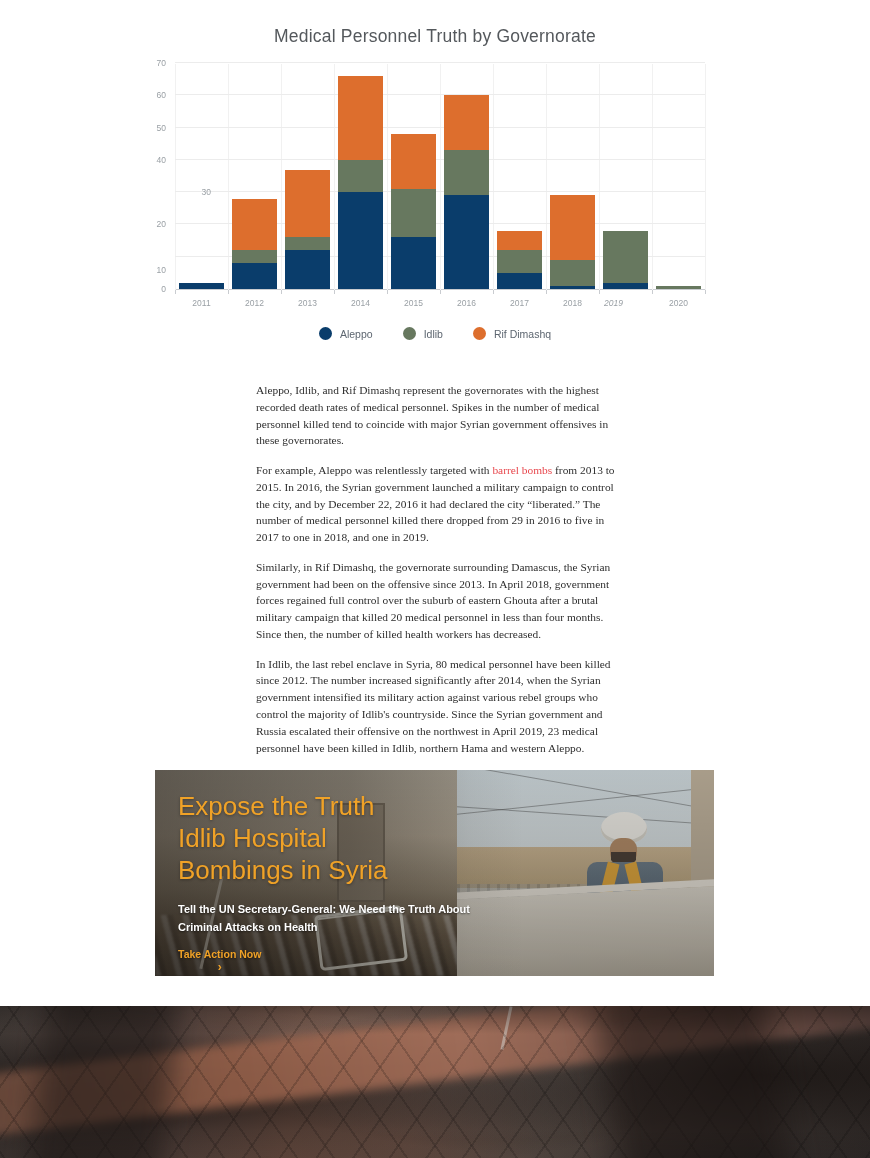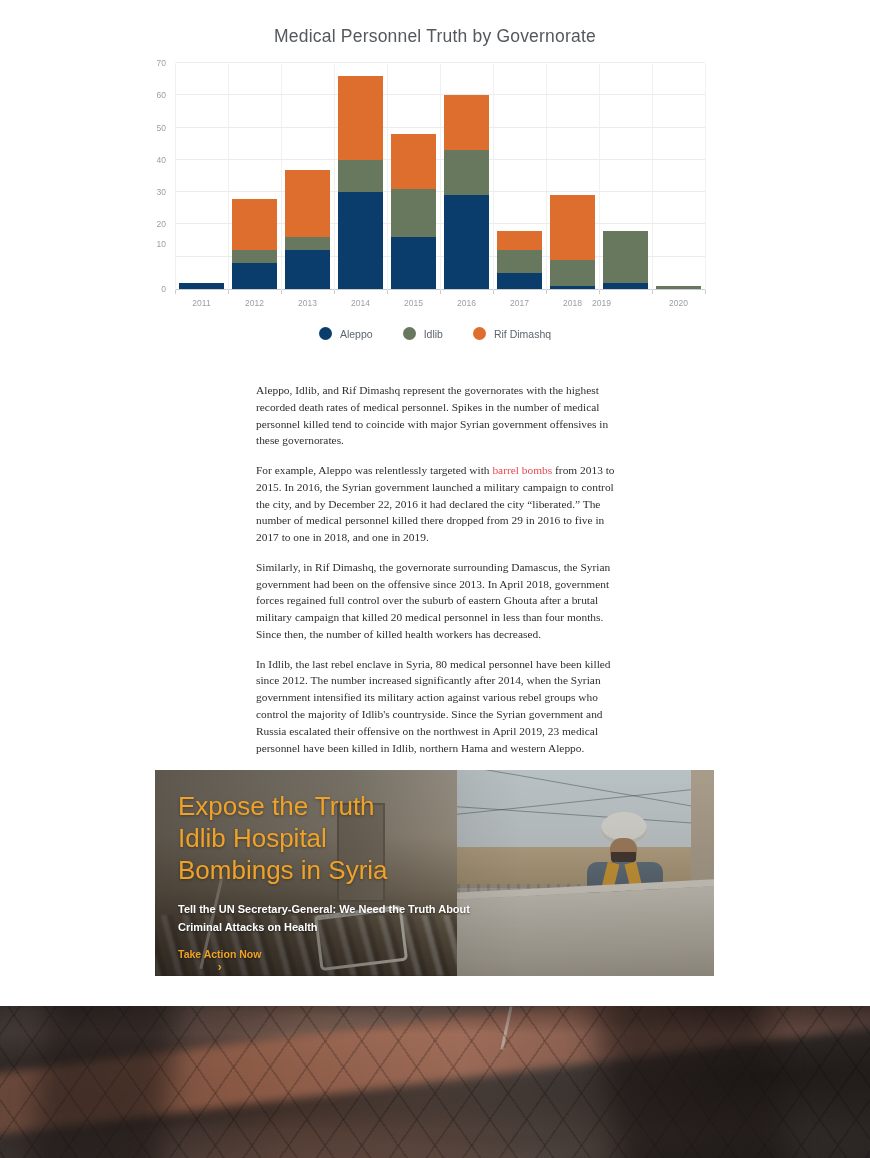--- a/index.html
+++ b/index.html
@@ -139,25 +139,25 @@
           <div class="vline" style="left: 159px;"></div>
           <div class="vline" style="left: 212px;"></div>
           <div class="vline" style="left: 265px;"></div>
           <div class="vline" style="left: 318px;"></div>
           <div class="vline" style="left: 371px;"></div>
           <div class="vline" style="left: 424px;"></div>
           <div class="vline" style="left: 477px;"></div>
           <div class="vline" style="left: 530px;"></div>
           <div class="ytick" style="bottom: -5px;">0</div>
           <div class="hline" style="bottom: 32.2857px;"></div>
-          <div class="ytick" style="bottom: 40px;">10</div>
+          <div class="ytick" style="bottom: 14px;">10</div>
           <div class="hline" style="bottom: 64.5714px;"></div>
           <div class="ytick" style="bottom: 59.5714px;">20</div>
           <div class="hline" style="bottom: 96.8571px;"></div>
-          <div class="ytick" style="bottom: 91.8571px;">30</div>
+          <div class="ytick" style="bottom: 91.8571px; margin-left: 45px;">30</div>
           <div class="hline" style="bottom: 129.143px;"></div>
           <div class="ytick" style="bottom: 124.143px;">40</div>
           <div class="hline" style="bottom: 161.429px;"></div>
           <div class="ytick" style="bottom: 156.429px;">50</div>
           <div class="hline" style="bottom: 193.714px;"></div>
           <div class="ytick" style="bottom: 188.714px;">60</div>
           <div class="hline" style="bottom: 226px;"></div>
           <div class="ytick" style="bottom: 221px;">70</div>
           <div class="seg" style="left: 4px; width: 45px; bottom: 0px; height: 6.45714px; background: rgb(10, 61, 107);"></div>
           <div class="xtick" style="left: 0px; width: 53px; top: 234px;">2011</div>
@@ -184,21 +184,21 @@
           <div class="seg" style="left: 322px; width: 45px; bottom: 0px; height: 16.1429px; background: rgb(10, 61, 107);"></div>
           <div class="seg" style="left: 322px; width: 45px; bottom: 16.1429px; height: 22.6px; background: rgb(103, 120, 95);"></div>
           <div class="seg" style="left: 322px; width: 45px; bottom: 38.7429px; height: 19.3714px; background: rgb(221, 110, 45);"></div>
           <div class="xtick" style="left: 318px; width: 53px; top: 234px;">2017</div>
           <div class="seg" style="left: 375px; width: 45px; bottom: 0px; height: 3.22857px; background: rgb(10, 61, 107);"></div>
           <div class="seg" style="left: 375px; width: 45px; bottom: 3.22857px; height: 25.8286px; background: rgb(103, 120, 95);"></div>
           <div class="seg" style="left: 375px; width: 45px; bottom: 29.0571px; height: 64.5714px; background: rgb(221, 110, 45);"></div>
           <div class="xtick" style="left: 371px; width: 53px; top: 234px;">2018</div>
           <div class="seg" style="left: 428px; width: 45px; bottom: 0px; height: 6.45714px; background: rgb(10, 61, 107);"></div>
           <div class="seg" style="left: 428px; width: 45px; bottom: 6.45714px; height: 51.6571px; background: rgb(103, 120, 95);"></div>
-          <div class="xtick" style="left: 400px; width: 53px; top: 234px;">2019</div>
+          <div class="xtick" style="left: 412px; width: 53px; top: 234px; font-style: italic;">2019</div>
           <div class="seg" style="left: 481px; width: 45px; bottom: 0px; height: 3.22857px; background: rgb(103, 120, 95);"></div>
           <div class="xtick" style="left: 477px; width: 53px; top: 234px;">2020</div>
         </div>
     </div>
     <div class="legend" id="legend">
         <div class="legend-item">
           <div class="legend-dot" style="background: rgb(10, 61, 107);"></div>
           <div class="legend-label">Aleppo</div>
         </div>
         <div class="legend-item">

